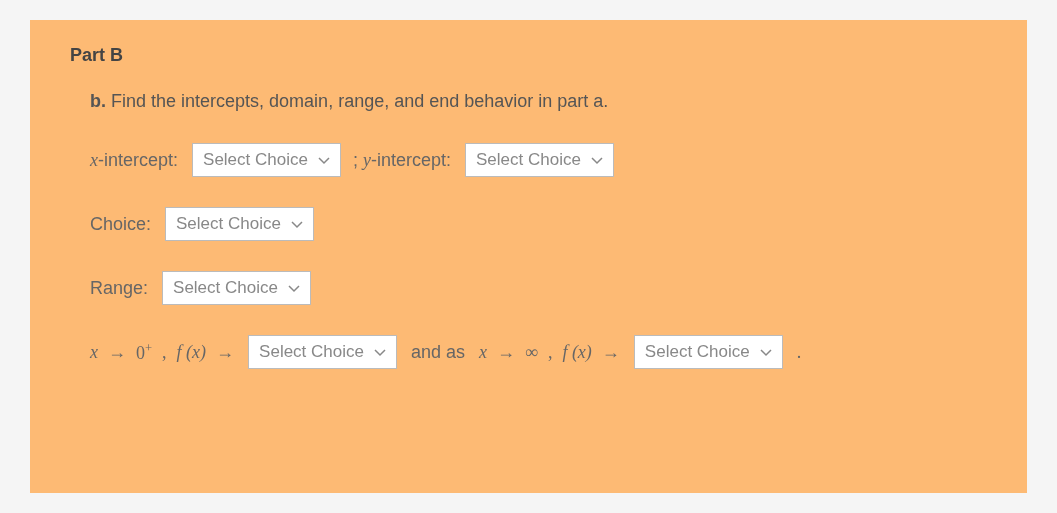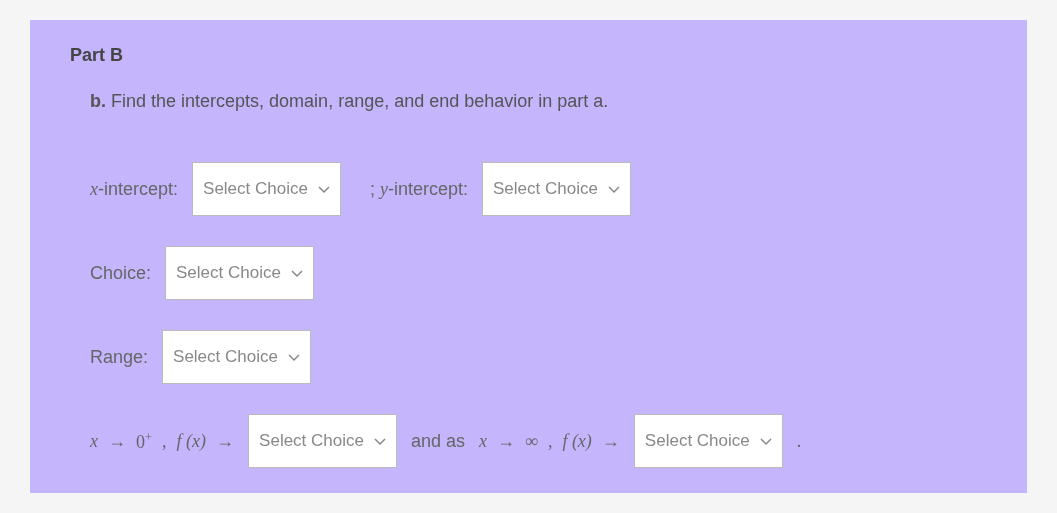--- a/index.html
+++ b/index.html
@@ -9,34 +9,34 @@
     }
     body {
       font-family: Arial, Helvetica, sans-serif;
       background: #f5f5f5;
       width: 1057px;
       height: 513px;
       padding: 20px 30px;
       color: #555;
     }
     .container {
-      background: #c4b5fd;
+      background: #fdba74;
       padding: 25px 40px 40px 40px;
       height: 100%;
     }
     .part-heading {
       font-weight: bold;
       color: #444;
       font-size: 18px;
       margin-bottom: 25px;
     }
     .instruction {
       color: #555;
       font-size: 18px;
-      margin-bottom: 50px;
+      margin-bottom: 31px;
       margin-left: 20px;
     }
     .instruction .bold {
       font-weight: bold;
     }
     .row {
       margin-left: 20px;
       margin-bottom: 30px;
       display: flex;
       align-items: center;
@@ -46,21 +46,21 @@
       font-size: 18px;
     }
     .label {
       color: #666;
       margin-right: 4px;
     }
     .select {
       display: inline-flex;
       align-items: center;
       border: 1px solid #bbb;
-      padding: 16px 10px;
+      padding: 6px 10px;
       background: #fff;
       cursor: pointer;
       color: #888;
       font-size: 17px;
       gap: 10px;
       white-space: nowrap;
     }
     .math-x {
       font-style: italic;
       font-family: 'Times New Roman', serif;
@@ -87,21 +87,21 @@
   </div>
 
   <div class="row">
     <span class="label"><span class="math-x">x</span>-intercept:</span>
     <div class="select">
       <span>Select Choice</span>
       <span><svg width="12" height="8" viewBox="0 0 12 8">
             <path d="M1 1 L6 6 L11 1" stroke="#888" stroke-width="1.5" fill="none"></path>
           </svg></span>
     </div>
-    <span class="label" style="margin-left:19px;text-align:right;">; <span class="math-x">y</span>-intercept:</span>
+    <span class="label" style="margin-left:2px;text-align:right;">; <span class="math-x">y</span>-intercept:</span>
     <div class="select">
       <span>Select Choice</span>
       <span><svg width="12" height="8" viewBox="0 0 12 8">
             <path d="M1 1 L6 6 L11 1" stroke="#888" stroke-width="1.5" fill="none"></path>
           </svg></span>
     </div>
   </div>
 
   <div class="row">
     <span class="label">Choice:</span>

